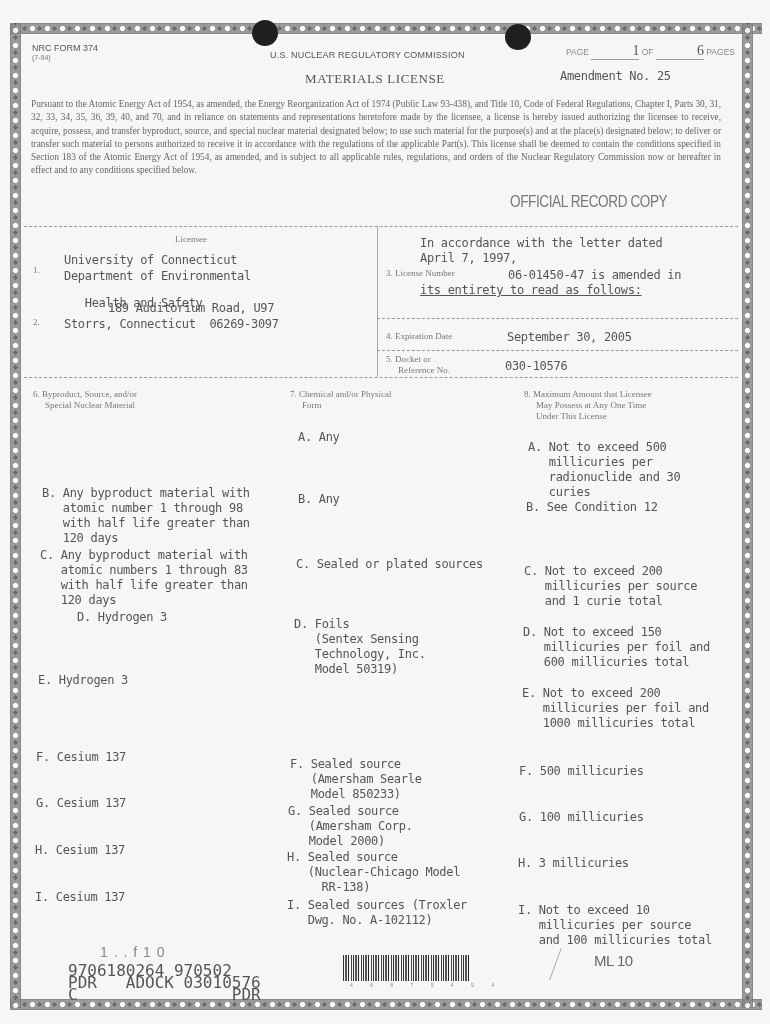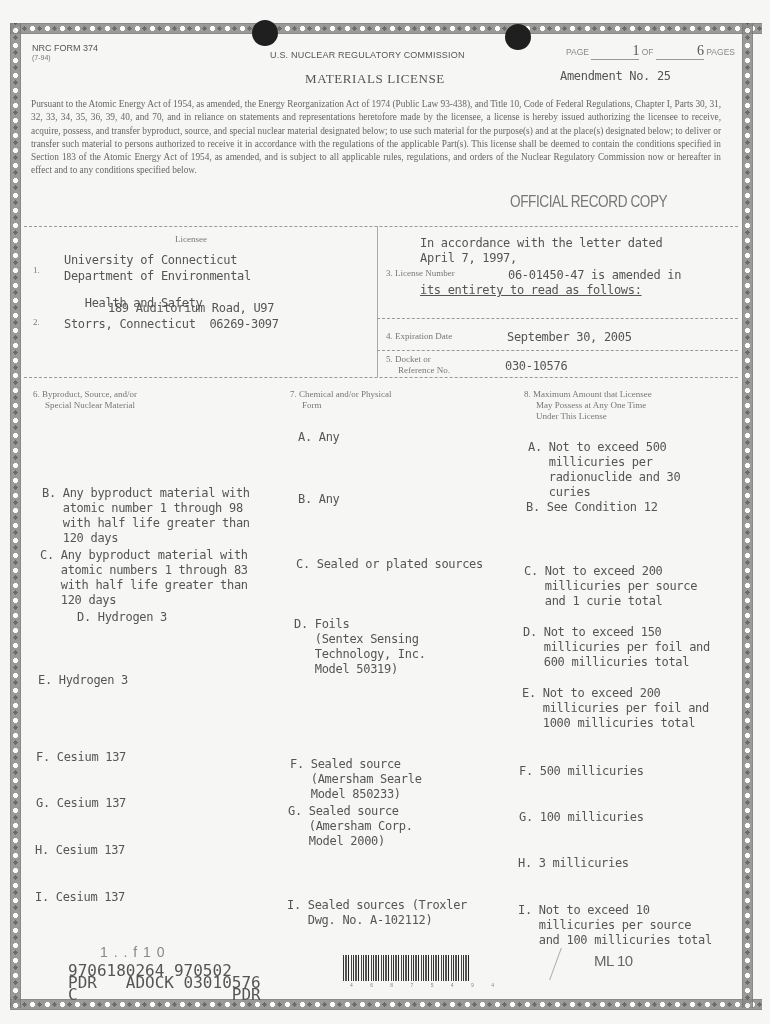--- a/index.html
+++ b/index.html
@@ -160,20 +160,23 @@
   <div class="abs mono typed" style="left:294px; top:617px;">D. Foils
    (Sentex Sensing
    Technology, Inc.
    Model 50319)</div>
   <div class="abs mono typed" style="left:290px; top:757px;">F. Sealed source
    (Amersham Searle
    Model 850233)</div>
   <div class="abs mono typed" style="left:288px; top:804px;">G. Sealed source
    (Amersham Corp.
    Model 2000)</div>
+  <div class="abs mono typed" style="left:287px; top:850px;">H. Sealed source
+   (Nuclear-Chicago Model
+     RR-138)</div>
   <div class="abs mono typed" style="left:287px; top:898px;">I. Sealed sources (Troxler
    Dwg. No. A-102112)</div>
 
   <div class="abs mono typed" style="left:528px; top:440px;">A. Not to exceed 500
    millicuries per
    radionuclide and 30
    curies</div>
   <div class="abs mono typed" style="left:526px; top:500px;">B. See Condition 12</div>
   <div class="abs mono typed" style="left:524px; top:564px;">C. Not to exceed 200
    millicuries per source

